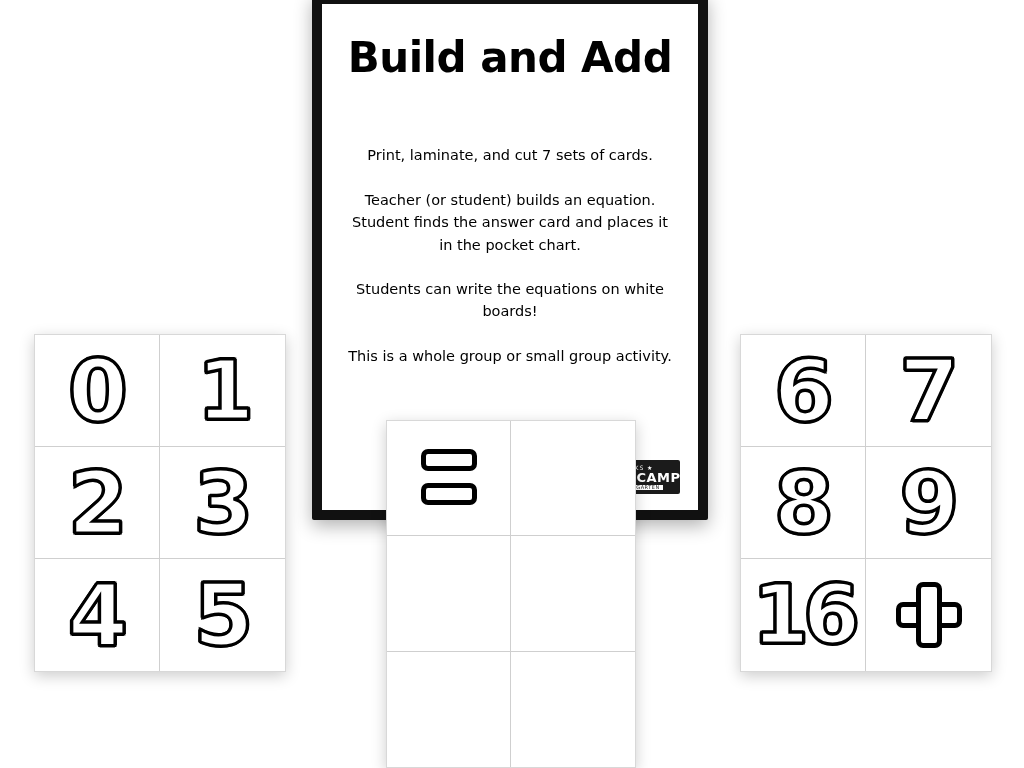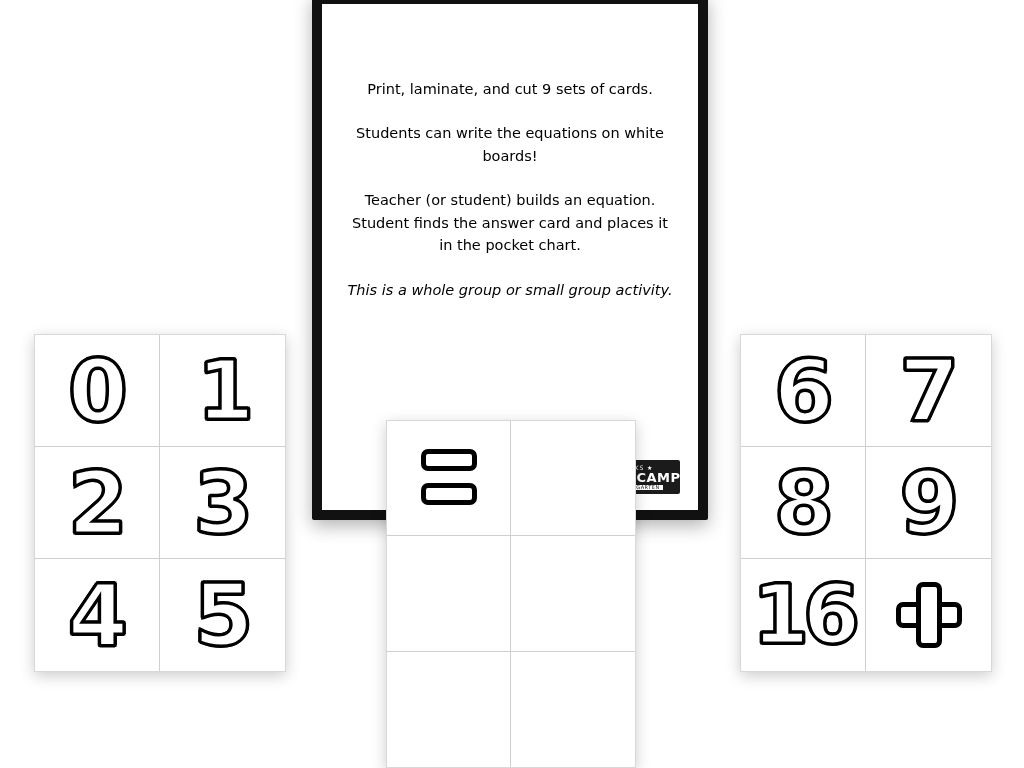--- a/index.html
+++ b/index.html
@@ -57,21 +57,21 @@
     margin-top: 64px;
     width: 100%;
     text-align: center;
     color: #000000;
     font-size: 14.5px;
     line-height: 1.55;
   }
   .cover-body p {
     margin: 0 0 22px 0;
   }
-  .cover-body p:last-child { margin-bottom: 0; font-style: italic; }
+  .cover-body p:last-child { margin-bottom: 0; }
 
   .cover-logo {
     position: absolute;
     right: 18px;
     bottom: 16px;
     width: 86px;
     height: 34px;
     background: #1b1b1b;
     border-radius: 2px;
     color: #ffffff;
@@ -230,24 +230,25 @@
     <div class="cell">
       <span class="glyph">4</span>
     </div>
     <div class="cell">
       <span class="glyph">5</span>
     </div>
   </div>
 
   <div class="cover">
     <div class="cover-inner">
+      <div class="cover-title">Build and Add</div>
       <div class="cover-body">
-        <p>Print, laminate, and cut 9 sets of cards.</p>
+        <p>Print, laminate, and cut 7 sets of cards.</p>
+        <p>Teacher (or student) builds an equation. Student finds the answer card and places it in the pocket chart.</p>
         <p>Students can write the equations on white boards!</p>
-        <p>Teacher (or student) builds an equation. Student finds the answer card and places it in the pocket chart.</p>
         <p>This is a whole group or small group activity.</p>
       </div>
       <div class="cover-logo">
         <span class="logo-top">★ TKS ★</span>
         <span class="logo-mid">BOOTCAMP</span>
         <span class="logo-bot">KINDERGARTEN</span>
       </div>
     </div>
   </div>
 

